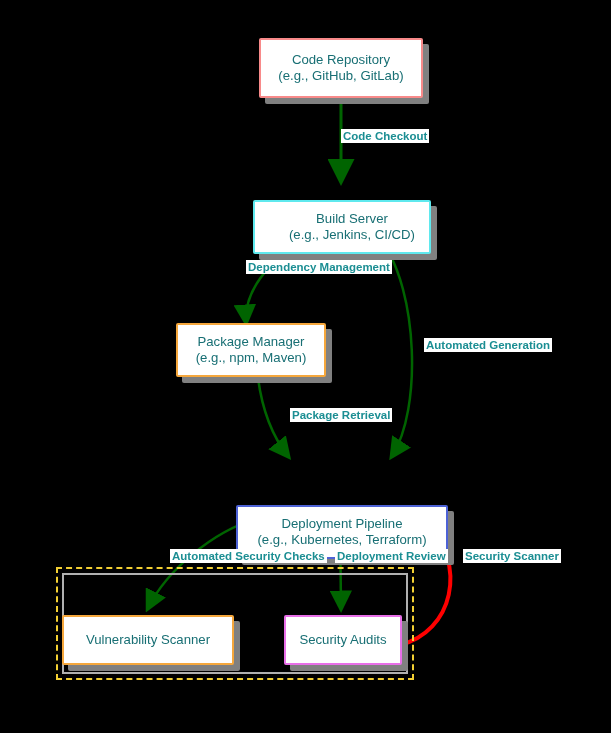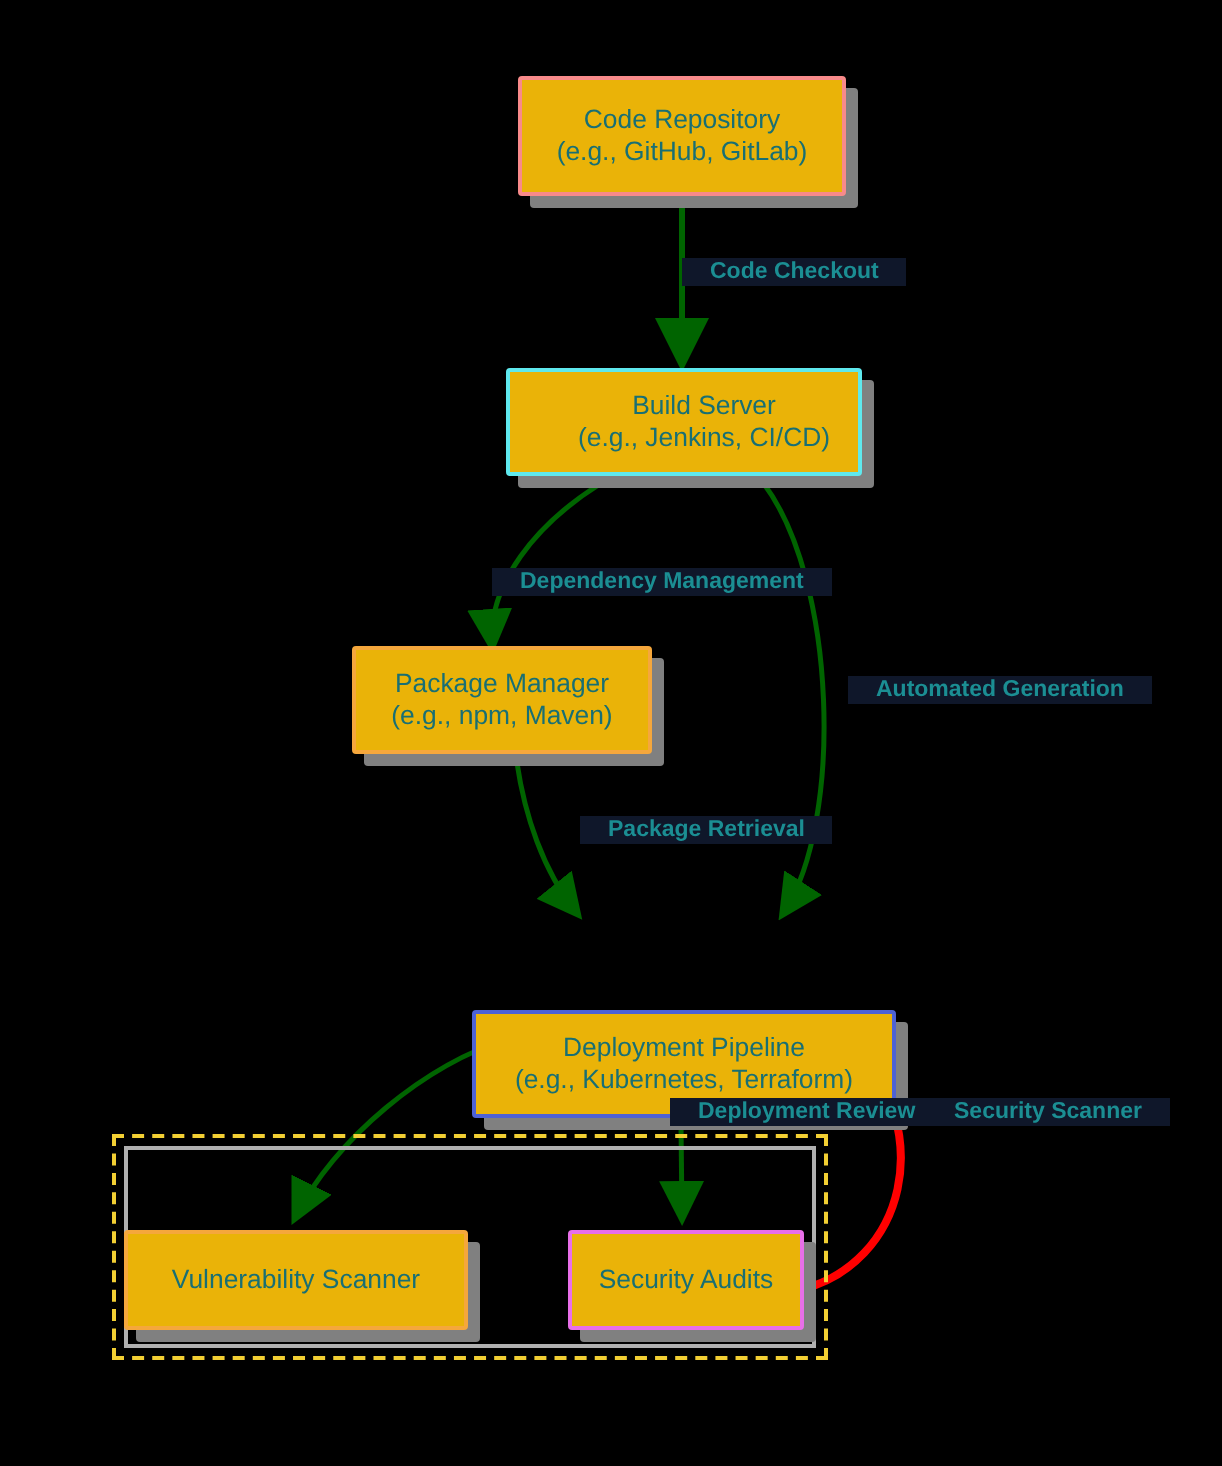--- a/index.html
+++ b/index.html
@@ -25,38 +25,38 @@
     position: absolute;
     left: 0; top: 0;
     width: 611px;
     height: 733px;
     overflow: visible;
   }
   
   .node {
     position: absolute;
     box-sizing: border-box;
-    background: #eab308;
+    background: #ffffff;
     border: 2px solid #888888;
     border-radius: 2px;
     display: flex;
     flex-direction: column;
     align-items: center;
     justify-content: center;
     text-align: center;
     color: #186f74;
     font-size: 13.2px;
     line-height: 16px;
     box-shadow: 6px 6px 0 0 #808080;
     z-index: 5;
   }
   .node .ln { white-space: nowrap; display:block; }
 
   .n-code  { left:259px; top:38px;  width:164px; height:60px; border-color:#f88a8a; }
-  .n-build { left:253px; top:184px; width:178px; height:54px; border-color:#5fe9ee;padding-left:20px; }
+  .n-build { left:253px; top:200px; width:178px; height:54px; border-color:#5fe9ee;padding-left:20px; }
   .n-pkg   { left:176px; top:323px; width:150px; height:54px; border-color:#f5a73c; }
   .n-dep   { left:236px; top:461px; width:212px; height:54px; border-color:#4d62d6;margin-top:44px; }
   .n-vuln  { left:62px;  top:615px; width:172px; height:50px; border-color:#f5a73c; }
   .n-audit { left:284px; top:615px; width:118px; height:50px; border-color:#e86fe8; }
 
   
   .subgraph-outer {
     position: absolute;
     left: 56px; top: 567px;
     width: 358px; height: 113px;
@@ -75,26 +75,26 @@
     z-index: 1;
   }
 
   
   .elabel {
     position: absolute;
     color: #1b8e93;
     font-size: 11.5px;
     font-weight: bold;
     white-space: nowrap;
-    background: #0f172a;
-    padding: 1px 14px;
+    background: #ffffff;
+    padding: 1px 2px;
     z-index: 6;
   }
   .el-checkout { left:341px; top:129px; }
-  .el-depmgmt  { left:246px; top:284px; }
+  .el-depmgmt  { left:246px; top:260px; }
   .el-artifact { left:424px; top:338px; }
   .el-pkgret   { left:290px; top:408px; }
   .el-autosec  { left:170px; top:549px; }
   .el-deprev   { left:335px; top:549px; }
   .el-secfb    { left:463px; top:549px; }
 </style>
 </head>
 <body>
 
 <div id="canvas">
@@ -152,16 +152,17 @@
   </div>
 
   <div class="node n-audit" style="border-color: rgb(232, 111, 232); align-items: center;">
     <span class="ln">Security Audits</span>
   </div>
 
   <div class="elabel el-checkout">Code Checkout</div>
   <div class="elabel el-depmgmt">Dependency Management</div>
   <div class="elabel el-artifact">Automated Generation</div>
   <div class="elabel el-pkgret">Package Retrieval</div>
+  <div class="elabel el-autosec">Automated Security Checks</div>
   <div class="elabel el-deprev">Deployment Review</div>
   <div class="elabel el-secfb">Security Scanner</div>
 
 </div>
 
 </body></html>

